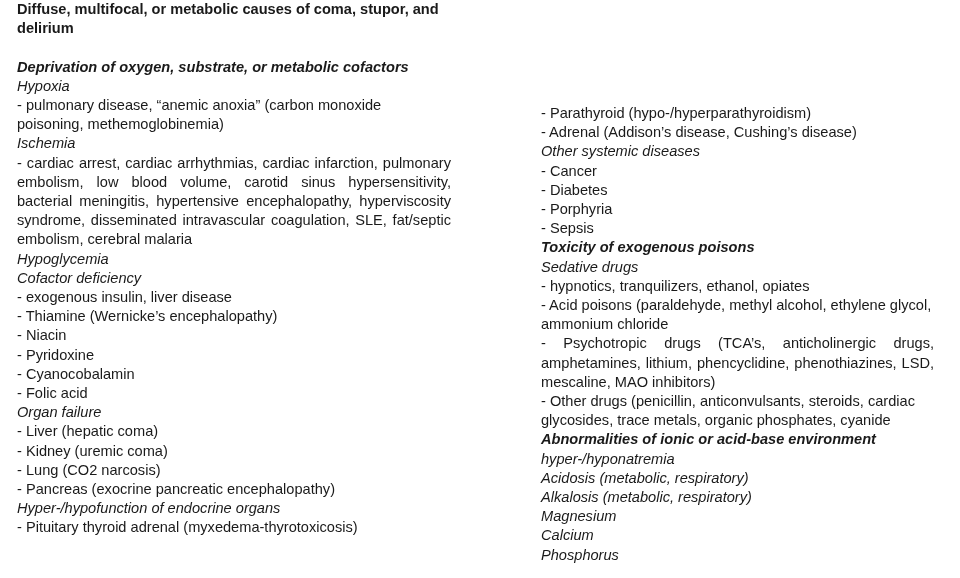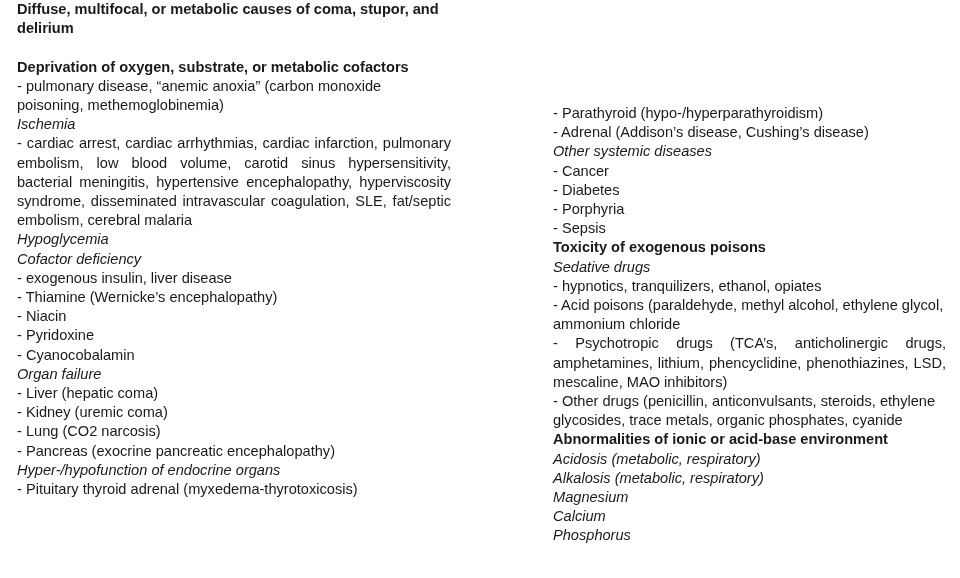--- a/index.html
+++ b/index.html
@@ -21,38 +21,39 @@
   }
   .col {
     position: absolute;
     top: 0;
   }
   .col-left {
     left: 17px;
     width: 434px;
   }
   .col-right {
-    left: 553px;
+    left: 541px;
     width: 393px;
   }
   .line {
     font-size: 14.6px;
     line-height: 19.2px;
     margin: 0;
     white-space: normal;
   }
   .title {
     font-weight: bold;
     font-style: normal;
     font-size: 14.6px;
     line-height: 19.2px;
     margin: 0;
   }
   .section {
     font-weight: bold;
+    font-style: italic;
   }
   .sub {
     font-style: italic;
     font-weight: normal;
   }
   .item {
     font-style: normal;
     font-weight: normal;
   }
   .justify {
@@ -69,30 +70,32 @@
 </head>
 <body>
 
 <div class="page">
 
   <div class="col col-left">
     <div class="title">Diffuse, multifocal, or metabolic causes of coma, stupor, and delirium</div>
     <div class="spacer"></div>
     <div id="left-col-body">
         <div class="line section">Deprivation of oxygen, substrate, or metabolic cofactors</div>
+        <div class="line sub">Hypoxia</div>
         <div class="line item">- pulmonary disease, “anemic anoxia” (carbon monoxide poisoning, methemoglobinemia)</div>
         <div class="line sub">Ischemia</div>
         <div class="line item justify">- cardiac arrest, cardiac arrhythmias, cardiac infarction, pulmonary embolism, low blood volume, carotid sinus hypersensitivity, bacterial meningitis, hypertensive encephalopathy, hyperviscosity syndrome, disseminated intravascular coagulation, SLE, fat/septic embolism, cerebral malaria</div>
         <div class="line sub">Hypoglycemia</div>
         <div class="line sub">Cofactor deficiency</div>
         <div class="line item">- exogenous insulin, liver disease</div>
         <div class="line item">- Thiamine (Wernicke’s encephalopathy)</div>
         <div class="line item">- Niacin</div>
         <div class="line item">- Pyridoxine</div>
         <div class="line item">- Cyanocobalamin</div>
+        <div class="line item">- Folic acid</div>
         <div class="line sub">Organ failure</div>
         <div class="line item">- Liver (hepatic coma)</div>
         <div class="line item">- Kidney (uremic coma)</div>
         <div class="line item">- Lung (CO2 narcosis)</div>
         <div class="line item">- Pancreas (exocrine pancreatic encephalopathy)</div>
         <div class="line sub">Hyper-/hypofunction of endocrine organs</div>
         <div class="line item">- Pituitary thyroid adrenal (myxedema-thyrotoxicosis)</div>
       </div>
   </div>
 
@@ -104,22 +107,23 @@
         <div class="line sub">Other systemic diseases</div>
         <div class="line item">- Cancer</div>
         <div class="line item">- Diabetes</div>
         <div class="line item">- Porphyria</div>
         <div class="line item">- Sepsis</div>
         <div class="line section">Toxicity of exogenous poisons</div>
         <div class="line sub">Sedative drugs</div>
         <div class="line item">- hypnotics, tranquilizers, ethanol, opiates</div>
         <div class="line item">- Acid poisons (paraldehyde, methyl alcohol, ethylene glycol, ammonium chloride</div>
         <div class="line item justify">- Psychotropic drugs (TCA’s, anticholinergic drugs, amphetamines, lithium, phencyclidine, phenothiazines, LSD, mescaline, MAO inhibitors)</div>
-        <div class="line item">- Other drugs (penicillin, anticonvulsants, steroids, ethylene glycosides, trace metals, organic phosphates, cyanide</div>
+        <div class="line item">- Other drugs (penicillin, anticonvulsants, steroids, cardiac glycosides, trace metals, organic phosphates, cyanide</div>
         <div class="line section">Abnormalities of ionic or acid-base environment</div>
+        <div class="line sub">hyper-/hyponatremia</div>
         <div class="line sub">Acidosis (metabolic, respiratory)</div>
         <div class="line sub">Alkalosis (metabolic, respiratory)</div>
         <div class="line sub">Magnesium</div>
         <div class="line sub">Calcium</div>
         <div class="line sub">Phosphorus</div>
       </div>
   </div>
 
 </div>
 

